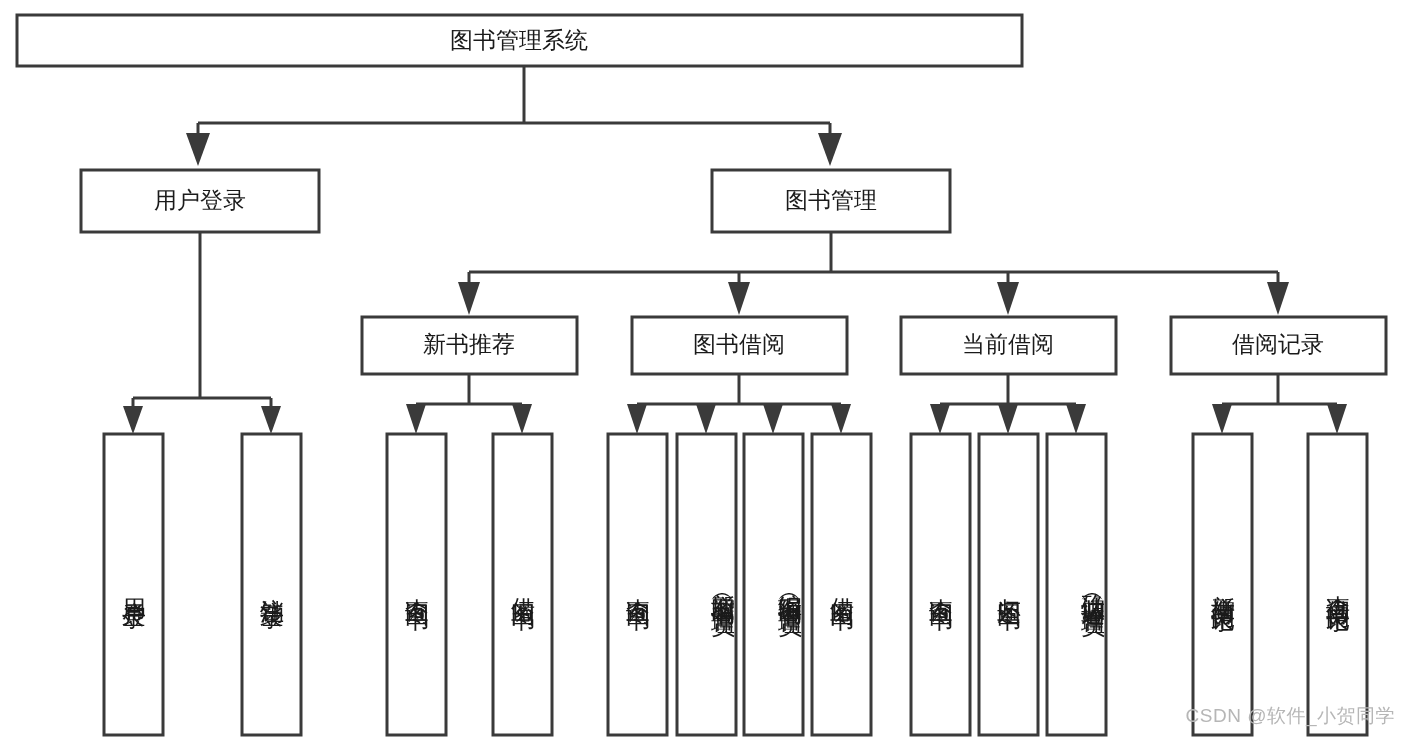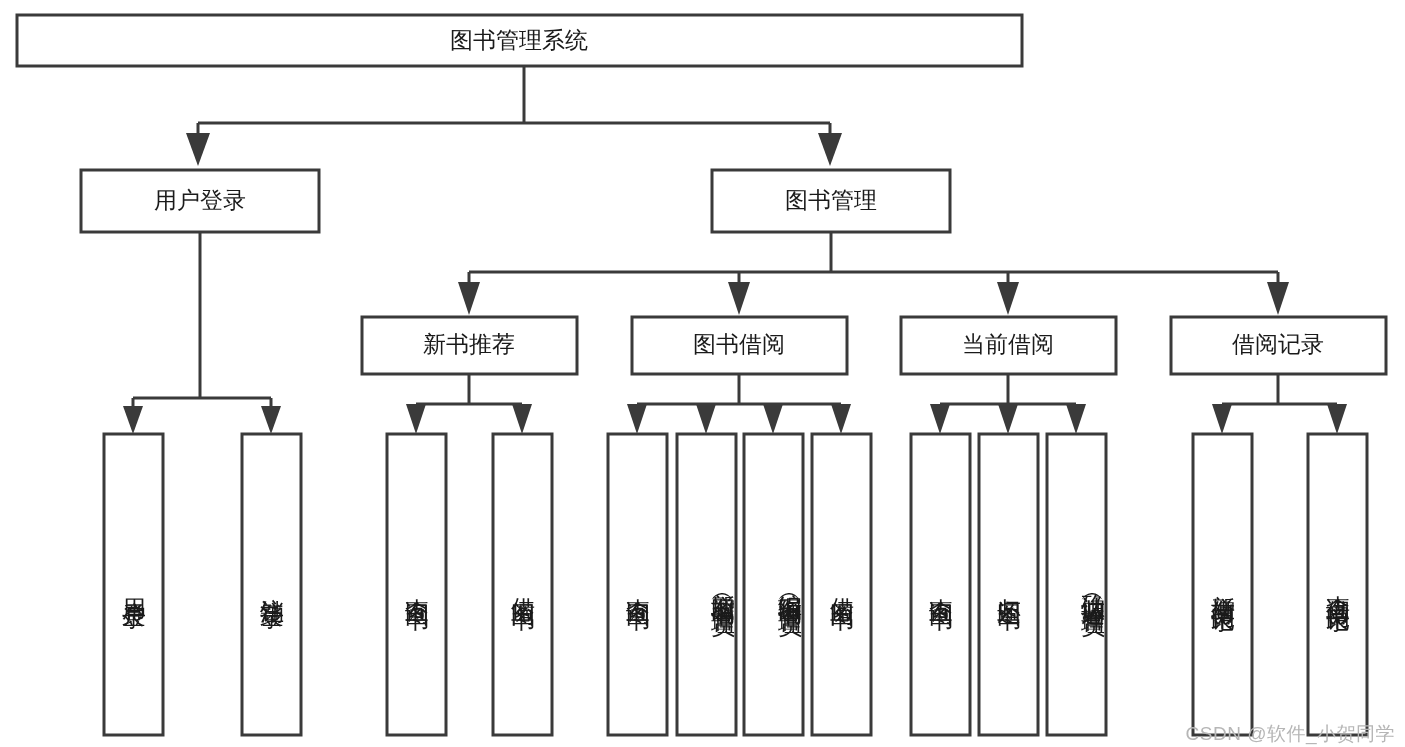--- a/index.html
+++ b/index.html
@@ -57,21 +57,21 @@
     line-height: 1.12;
     color: #1a1a1a;
     letter-spacing: 3px;
     white-space: nowrap;
     text-align: center;
     pointer-events: none;
   }
   .watermark {
     position: absolute;
     right: 10px;
-    bottom: 0;
+    bottom: 18px;
     font-family: "Liberation Sans", "DejaVu Sans", sans-serif;
     font-size: 19px;
     color: #b6b6b6;
     letter-spacing: 0.5px;
     white-space: nowrap;
   }
 </style>
 </head>
 <body>
 

